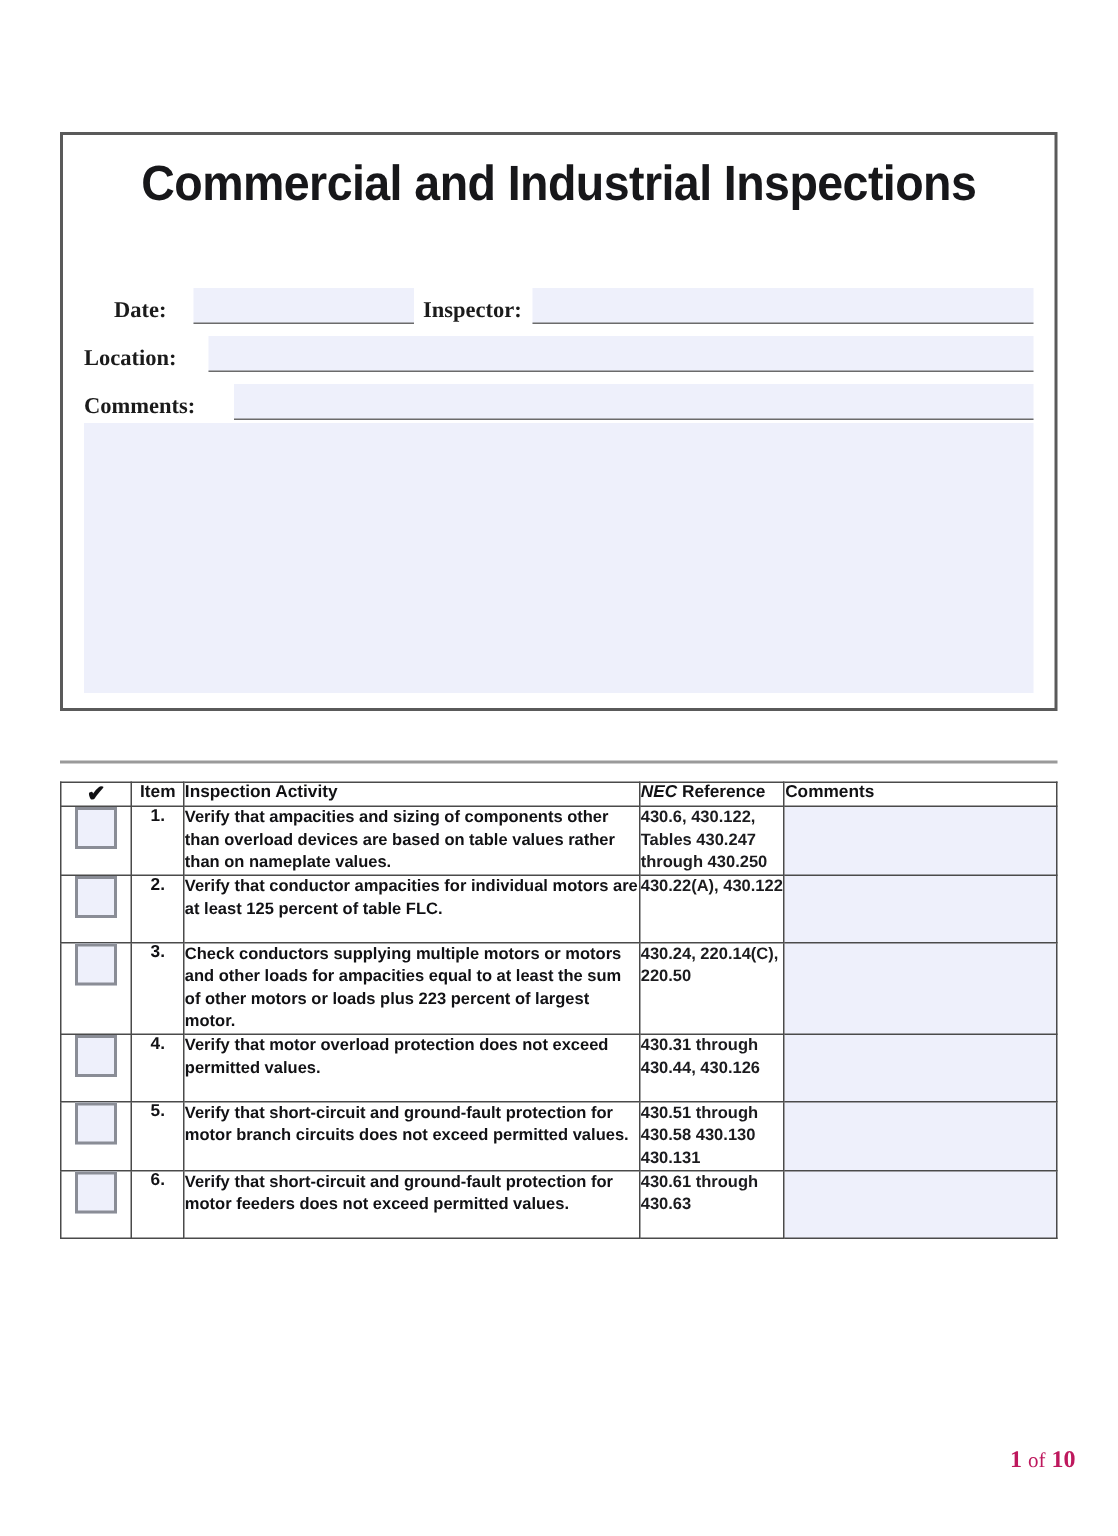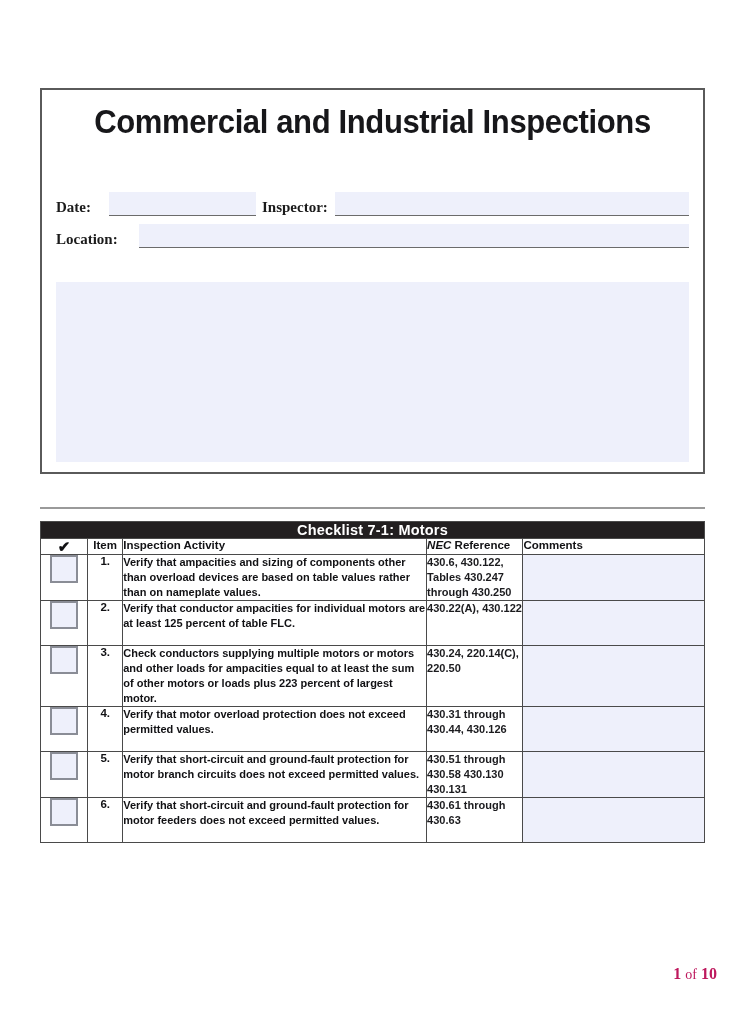--- a/index.html
+++ b/index.html
@@ -70,21 +70,21 @@
     border: none;
     border-bottom: 1.5px solid #6b6b6b;
     box-sizing: border-box;
     outline: none;
     font-family: "Liberation Serif", serif;
     font-size: 14px;
     color: #1b1b1b;
     padding: 0 3px;
   }
 
-  #row-date    { top: 100px; }
+  #row-date    { top: 100px; margin-left: 20px; }
   #row-location{ top: 132px; }
   #row-comments{ top: 164px; }
 
   #label-date      { left: 0px; }
   #field-date      { left: 53px; width: 147px; }
   #label-inspector { left: 206px; }
   #field-inspector { left: 279px; right: 0px; }
 
   #label-location { left: 0px; }
   #field-location { left: 83px; right: 0px; }
@@ -269,38 +269,39 @@
     <input class="form-field" id="field-date" type="text" value="" style="">
     <span class="form-label" id="label-inspector">Inspector:</span>
     <input class="form-field" id="field-inspector" type="text" value="" style="">
   </div>
 
   <div class="form-row" id="row-location">
     <span class="form-label" id="label-location">Location:</span>
     <input class="form-field" id="field-location" type="text" value="" style="">
   </div>
 
+  <div class="form-row" id="row-comments">
+    <span class="form-label" id="label-comments">Comments:</span>
+    <input class="form-field" id="field-comments" type="text" value="" style="">
+  </div>
 
   <textarea id="comments-area" placeholder="" style=""></textarea>
 </div>
 
 <div id="divider"></div>
 
 <table id="checklist-table">
   <colgroup>
     <col class="c-check">
       <col class="c-item">
       <col class="c-activity">
     <col class="c-nec">
       <col class="c-comments">
   </colgroup>
   <thead>
-    <tr>
-      <th id="table-title-cell" colspan="5">Checklist 7-1: Motors</th>
-    </tr>
     <tr>
       <th class="col-head center">
         <span class="checkmark-glyph">✔</span>
       </th>
       <th class="col-head center">Item</th>
       <th class="col-head">Inspection Activity</th>
       <th class="col-head"><span id="nec-head-italic">NEC</span><span> Reference</span></th>
       <th class="col-head">Comments</th>
     </tr>
   </thead>

